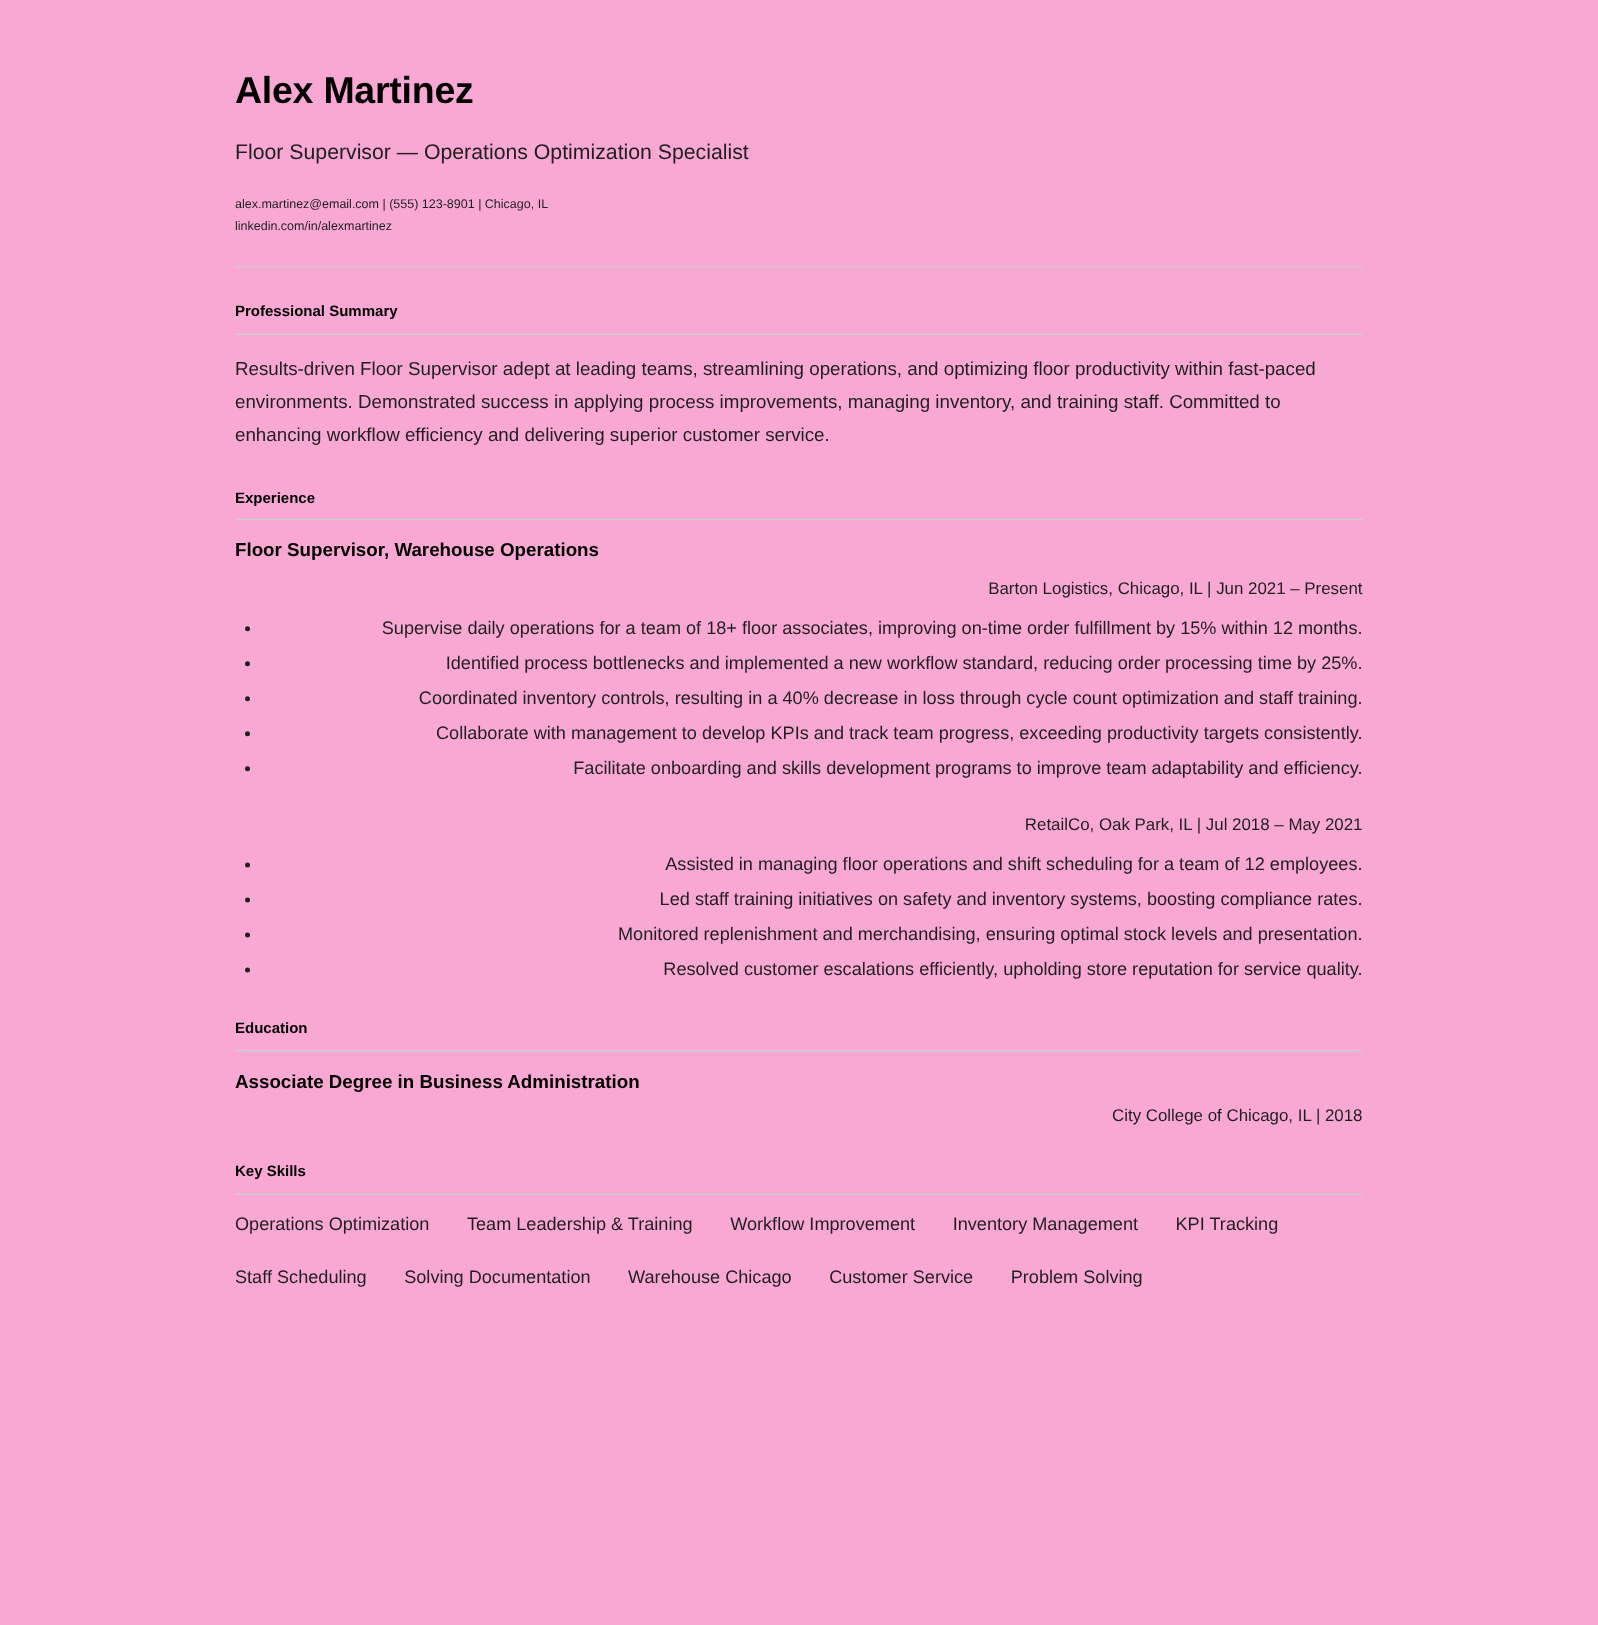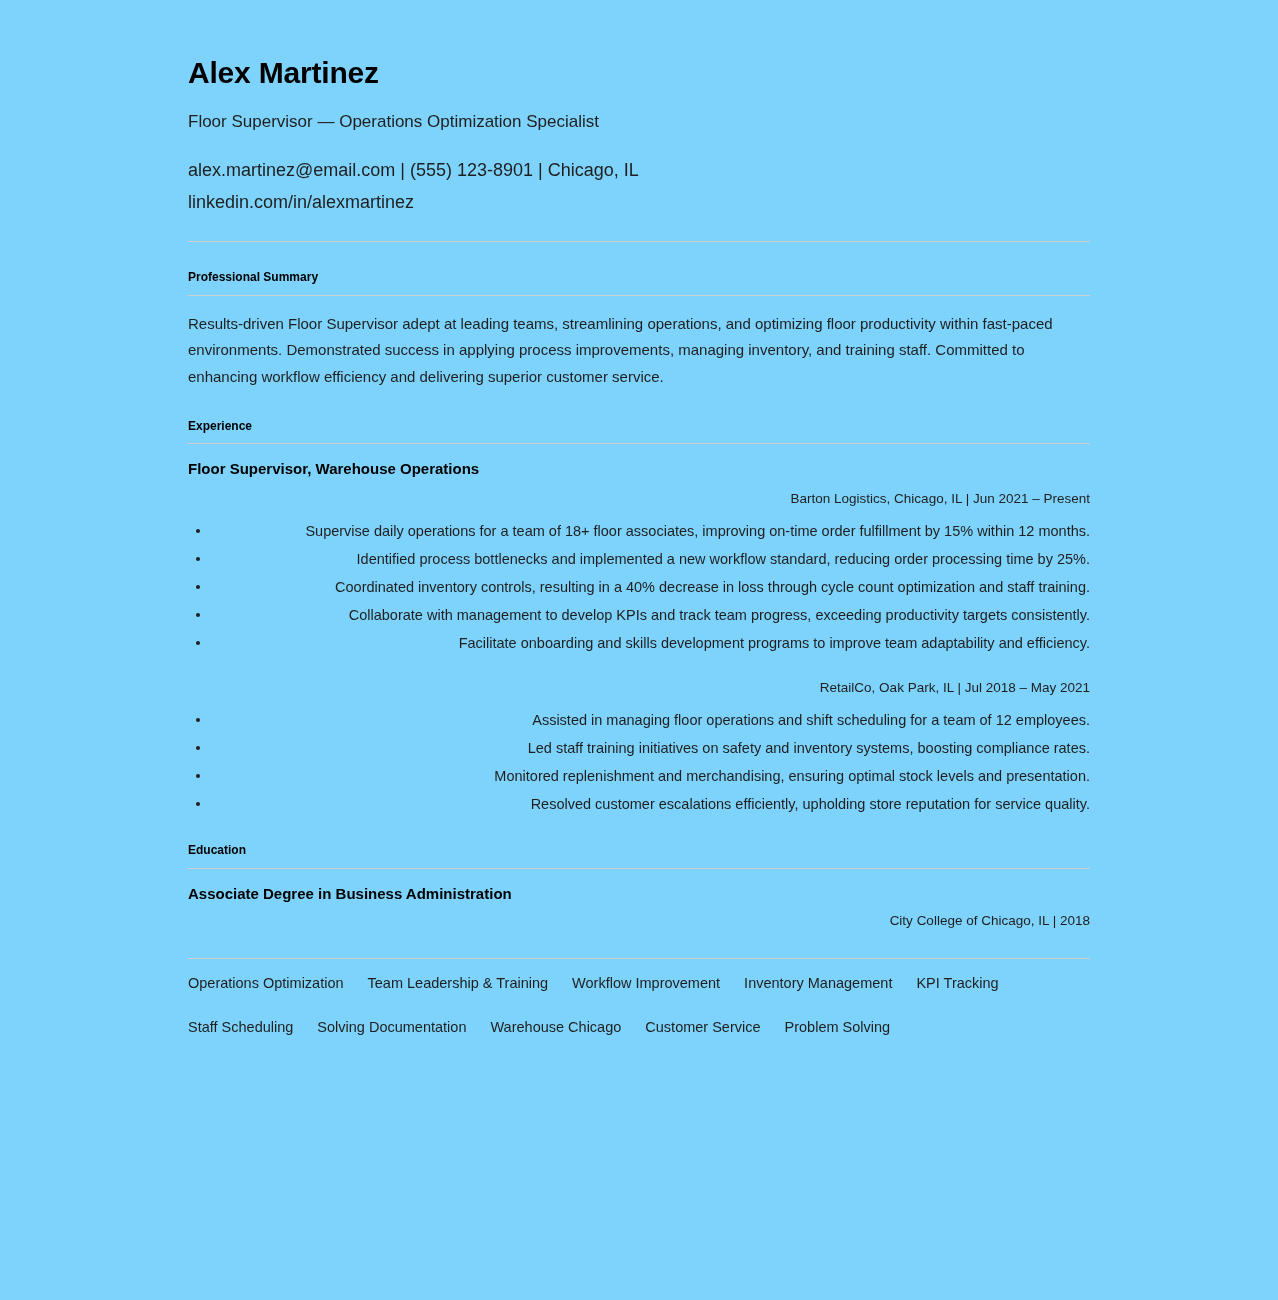--- a/index.html
+++ b/index.html
@@ -12,21 +12,21 @@
     height: 1300px;
     font-family: "Liberation Sans", sans-serif;
     color: #1a1a1a;
     -webkit-font-smoothing: antialiased;
   }
   .page {
     width: 1278px;
     min-height: 1300px;
     box-sizing: border-box;
     padding: 56px 188px 52px 188px;
-    background: #7dd3fc;
+    background: #f9a8d4;
   }
   .resume {
     width: 902px;
   }
 
   
   .name {
     font-size: 30px;
     font-weight: bold;
     letter-spacing: -0.2px;
@@ -38,21 +38,21 @@
     font-size: 17px;
     font-weight: normal;
     color: #1f1f1f;
     margin: 22px 0 0 0;
     line-height: 1.3;
   }
   .contact {
     margin-top: 22px;
   }
   .contact-line {
-    font-size: 18px;
+    font-size: 10px;
     line-height: 1.75;
     color: #1f1f1f;
   }
   .header-rule {
     border: 0;
     border-top: 1px solid #cfcfcf;
     margin: 23px 0 0 0;
     width: 902px;
   }
 
@@ -143,21 +143,20 @@
     text-align: right;
   }
 
   
   .skills {
     display: flex;
     flex-wrap: wrap;
     column-gap: 30px;
     row-gap: 22px;
     max-width: 902px;
-    gap: 24px;
   }
   .skill {
     font-size: 14.5px;
     color: #1f1f1f;
     line-height: 1.35;
     white-space: nowrap;
   }
 </style>
 </head>
 <body>
@@ -218,20 +217,21 @@
       <hr class="section-rule">
       <div class="section-body">
         <div class="edu-entry">
           <div class="edu-degree">Associate Degree in Business Administration</div>
           <div class="edu-meta">City College of Chicago, IL | 2018</div>
         </div>
       </div>
     </section>
 
     <section class="section">
+      <h2 class="section-title">Key Skills</h2>
       <hr class="section-rule">
       <div class="section-body">
         <div class="skills">
           <span class="skill">Operations Optimization</span>
           <span class="skill">Team Leadership &amp; Training</span>
           <span class="skill">Workflow Improvement</span>
           <span class="skill">Inventory Management</span>
           <span class="skill">KPI Tracking</span>
           <span class="skill">Staff Scheduling</span>
           <span class="skill">Solving Documentation</span>

